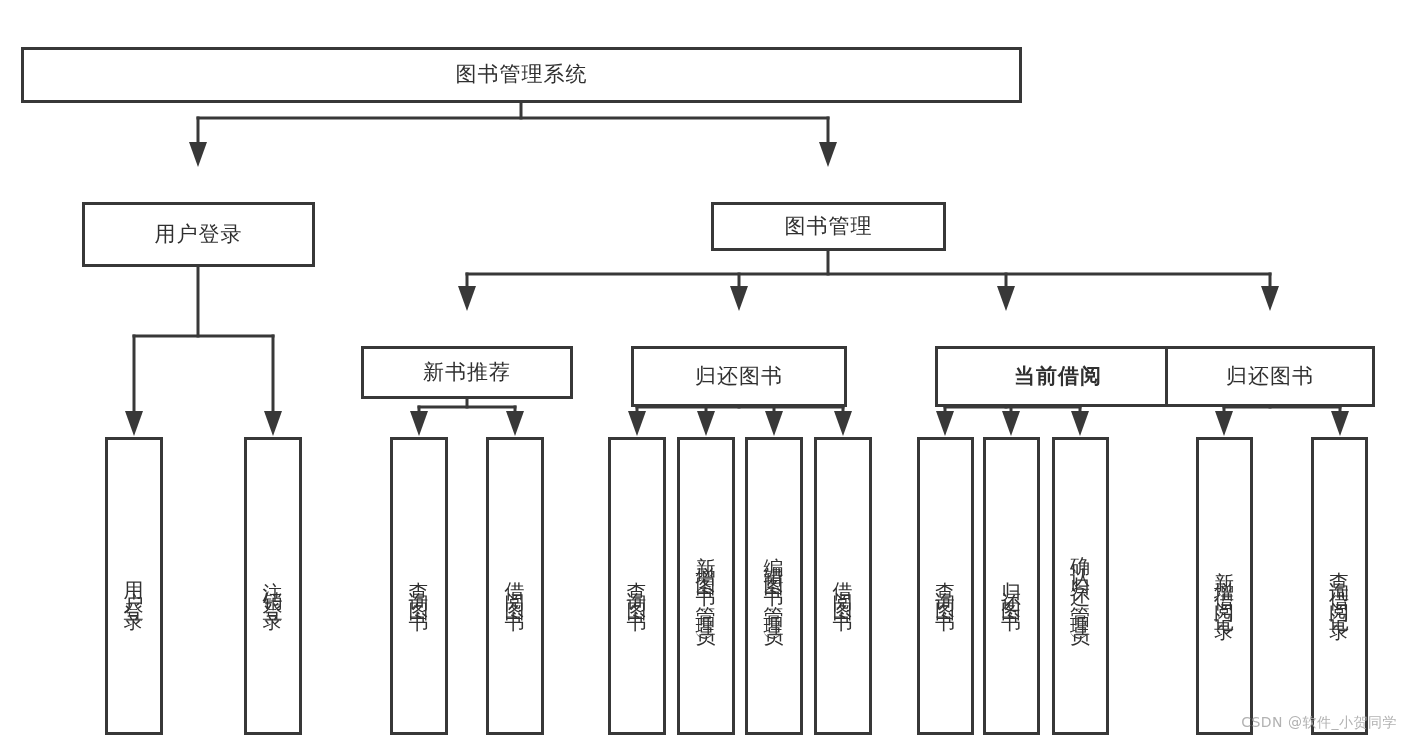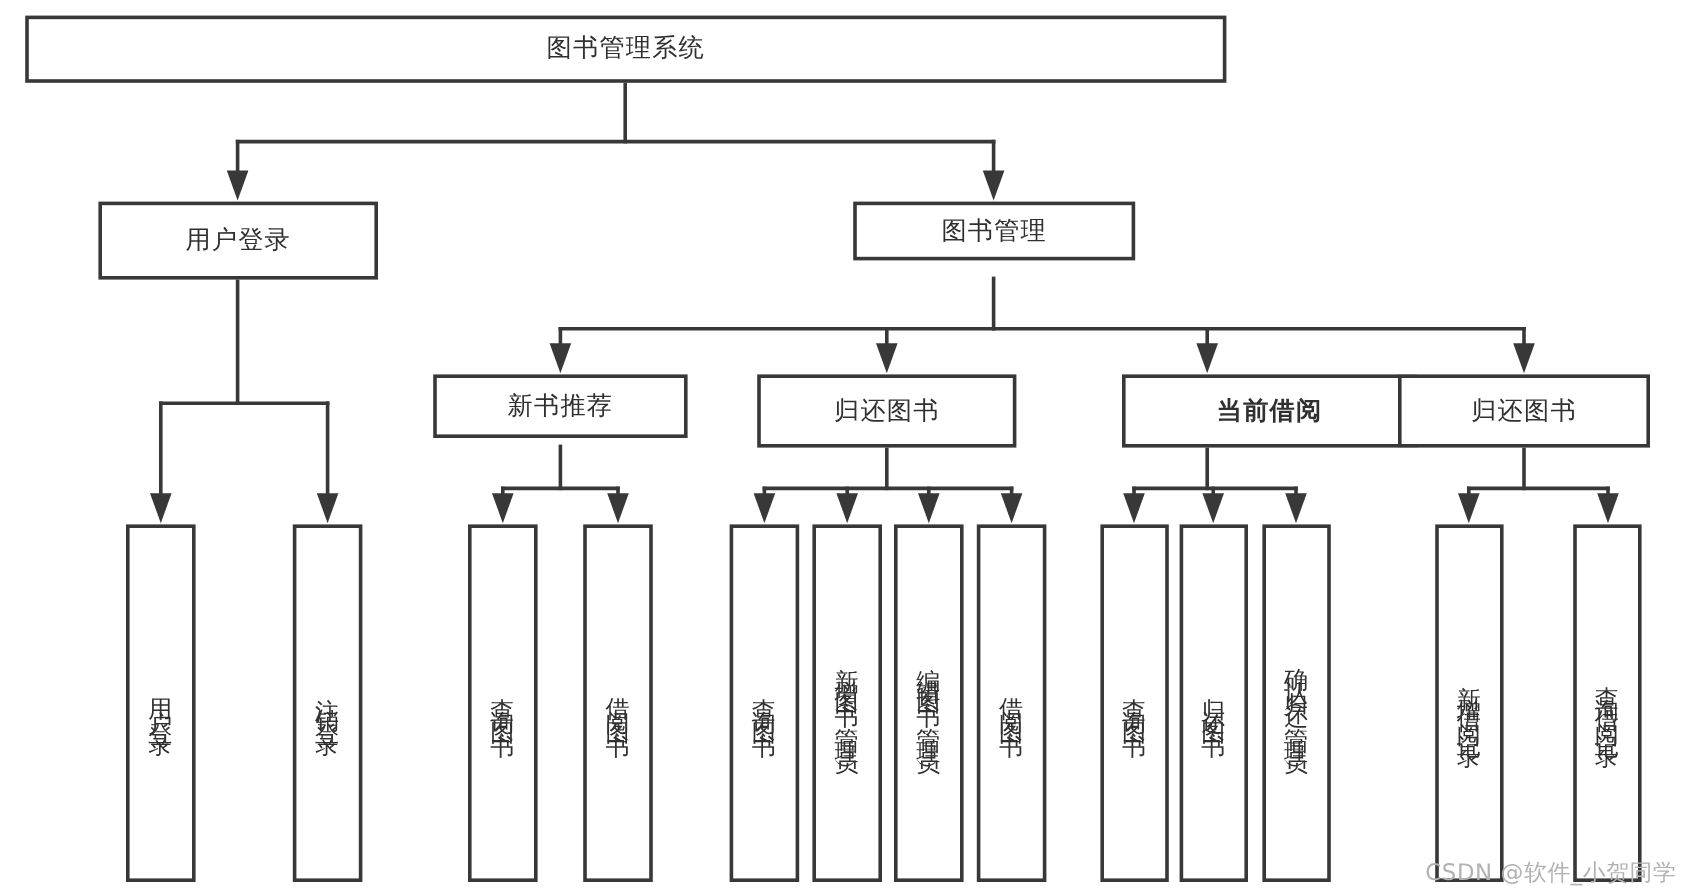--- a/index.html
+++ b/index.html
@@ -20,20 +20,21 @@
   .connectors{position:absolute;left:0;top:0;width:1405px;height:747px;z-index:1;}
   .connectors line{stroke:var(--line);stroke-width:3;stroke-linecap:square;}
   .connectors path{fill:var(--line);stroke:none;}
   .node{
     position:absolute;
     box-sizing:border-box;
     border:3px solid var(--line);
     background:var(--background);
     display:flex;align-items:center;justify-content:center;
     z-index:2;
+    margin-top:34px;
   }
   .node .label{
     font-size:21px;
     letter-spacing:1px;
     white-space:nowrap;
     line-height:1.2;
   }
   .leaf{
     position:absolute;
     box-sizing:border-box;
@@ -47,21 +48,21 @@
     writing-mode:vertical-rl;
     text-orientation:mixed;
     font-size:20px;
     letter-spacing:10px;
     line-height:1;
     white-space:nowrap;
   }
   .watermark{
     position:absolute;
     right:8px;top:714px;
-    font-size:19px;
+    font-size:14px;
     letter-spacing:0.5px;
     color:var(--watermark);
     z-index:3;
     white-space:nowrap;
   }
 </style>
 </head>
 <body>
 
 <div class="canvas">

